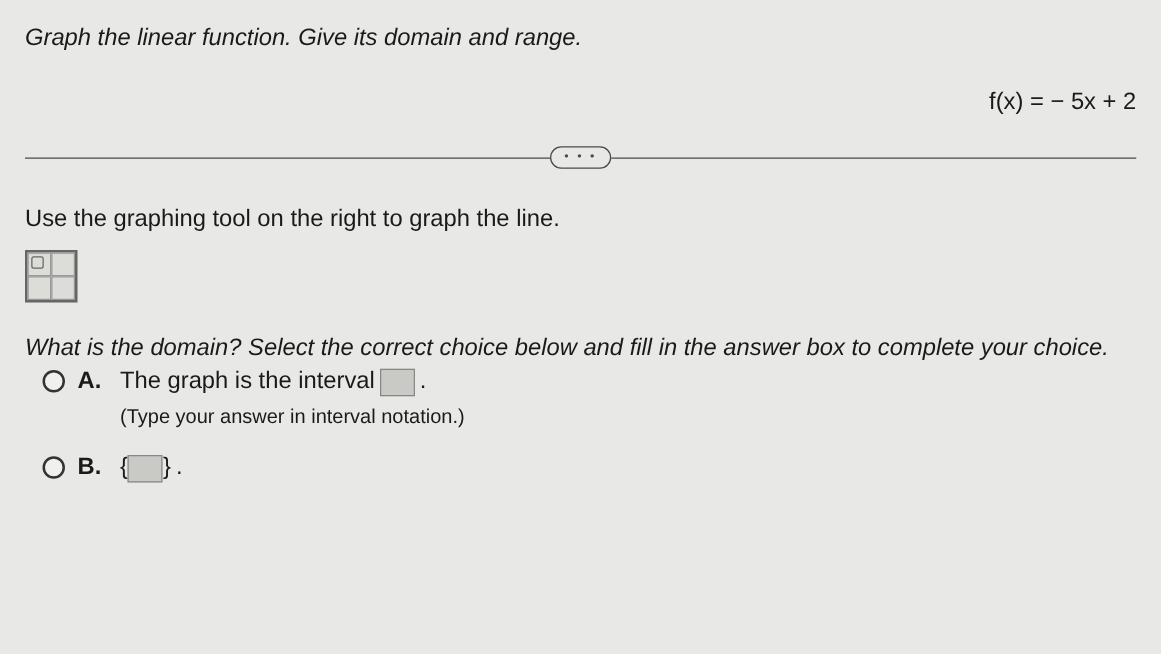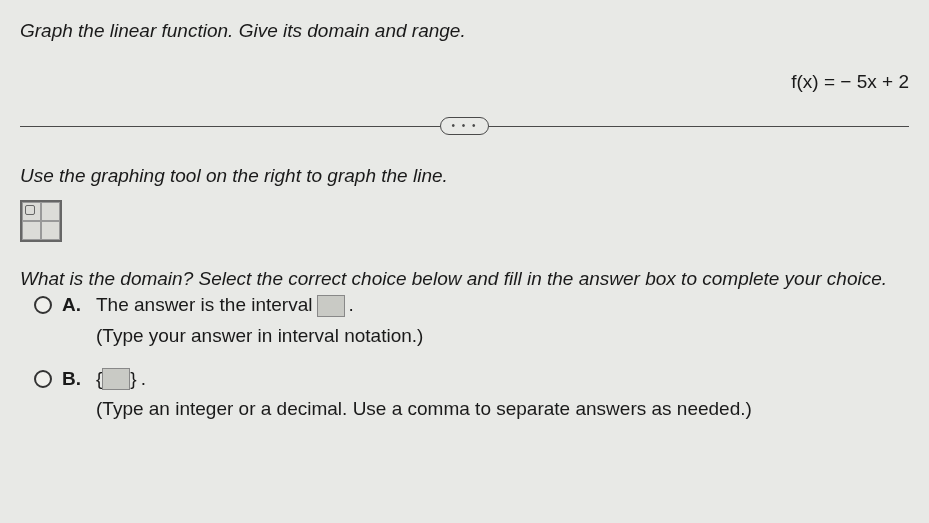--- a/index.html
+++ b/index.html
@@ -44,21 +44,20 @@
       align-items: center;
       justify-content: center;
       background: #e8e9e6;
       letter-spacing: 2px;
       font-size: 10px;
       color: #4a4a4a;
       cursor: pointer;
     }
     .instruction {
       margin-bottom: 10px;
-      font-style: italic;
     }
     .graph-tool {
       width: 42px;
       height: 42px;
       border: 2px solid #666;
       display: grid;
       grid-template-columns: 1fr 1fr;
       grid-template-rows: 1fr 1fr;
       margin-bottom: 24px;
       cursor: pointer;
@@ -122,21 +121,21 @@
       background: #c9cac5;
       border: 1px solid #888;
       vertical-align: middle;
       cursor: text;
     }
     .brace-wrap {
       display: inline-flex;
       align-items: center;
     }
     .hint {
-      font-size: 19px;
+      font-size: 16px;
     }
   </style>
 </head>
 <body>
 
 <div class="question-header">Graph the linear function. Give its domain and range.</div>
 <div class="function">f(x) = − 5x + 2</div>
 
 <div class="divider-row">
   <div class="divider-line"></div>
@@ -155,37 +154,36 @@
 
 <div class="prompt">What is the domain? Select the correct choice below and fill in the answer box to complete your choice.</div>
 
 <div class="choices">
 
   <div class="choice">
     <div class="radio"></div>
     <div class="choice-letter">A.</div>
     <div class="choice-body">
       <div class="choice-line1">
-        <span>The answer is the interval</span>
+        <span>The graph is the interval</span>
         <span class="answer-box"></span>
         <span>.</span>
       </div>
       <div class="hint">(Type your answer in interval notation.)</div>
     </div>
   </div>
 
   <div class="choice">
     <div class="radio"></div>
     <div class="choice-letter">B.</div>
     <div class="choice-body">
       <div class="choice-line1">
         <span class="brace-wrap">
           <span>{</span>
           <span class="answer-box"></span>
           <span>}</span>
         </span>
         <span>.</span>
       </div>
-      <div class="hint">(Type an integer or a decimal. Use a comma to separate answers as needed.)</div>
     </div>
   </div>
 
 </div>
 
 </body></html>

